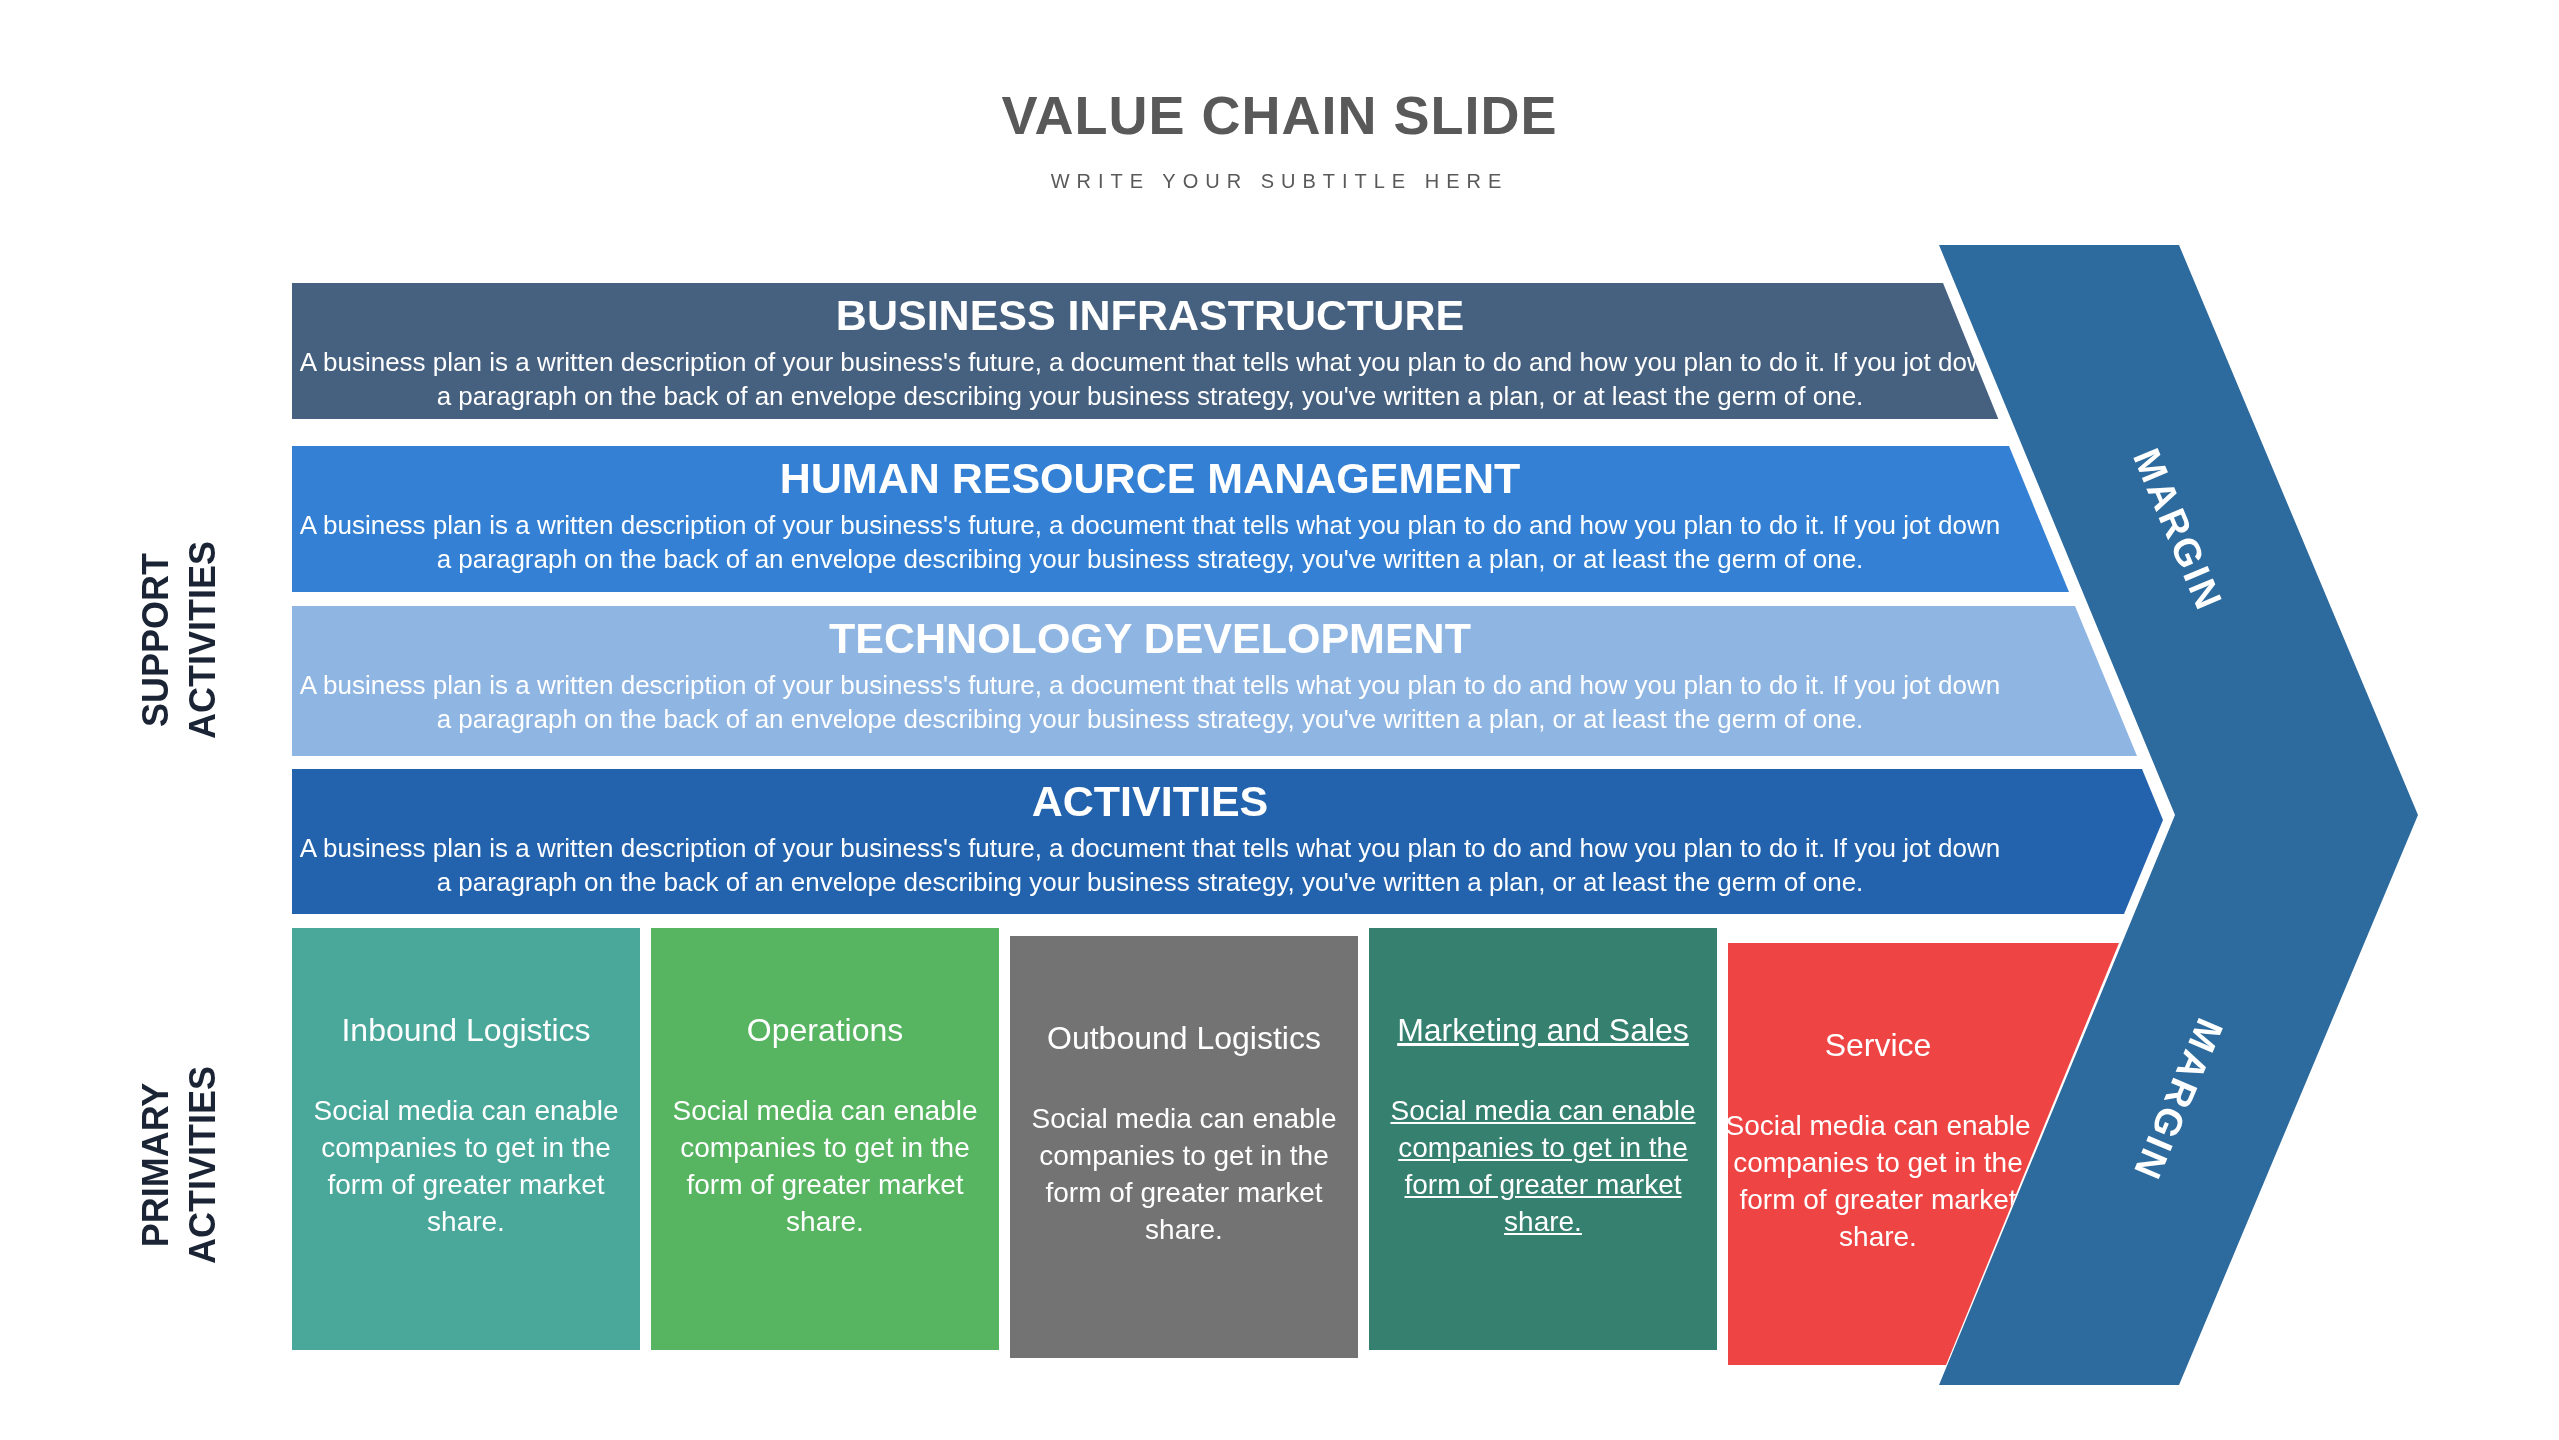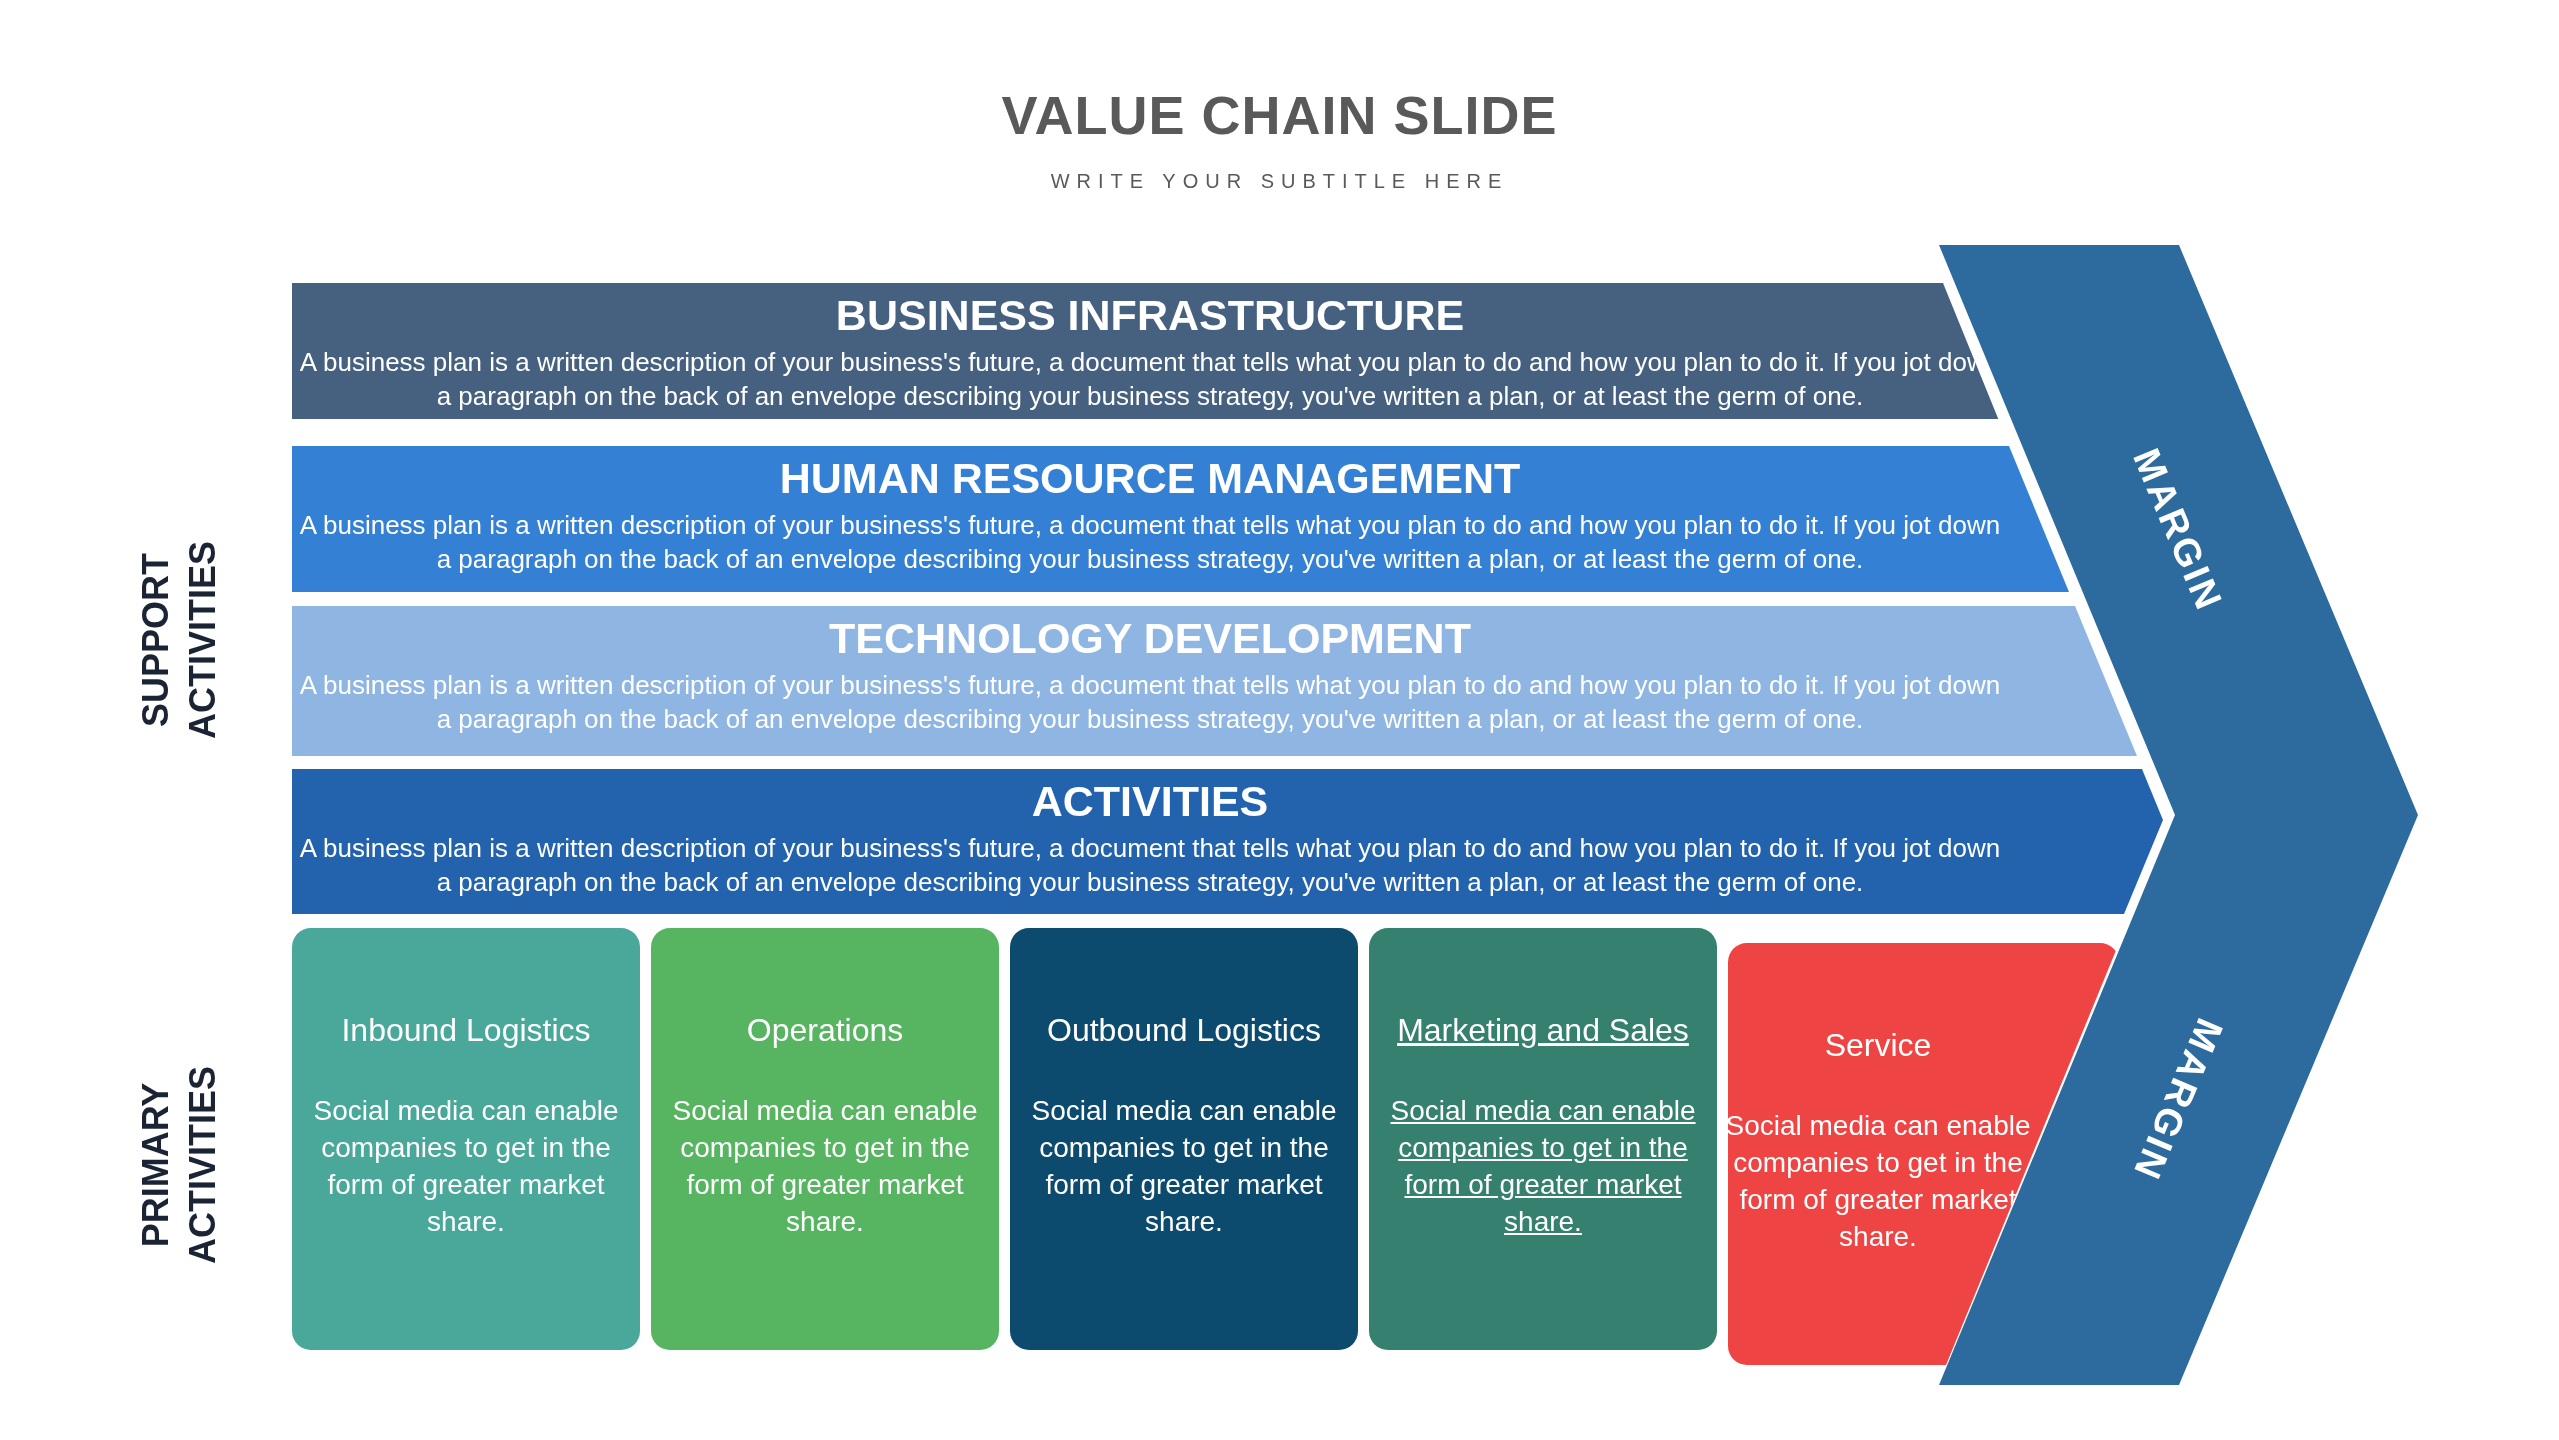--- a/index.html
+++ b/index.html
@@ -24,21 +24,21 @@
   .bar { position:absolute; left:292px; color:#ffffff; }
   .bar-text { position:absolute; left:0; top:0; width:1716px; text-align:center; }
   .bar-title { font-size:43px; font-weight:bold; line-height:1.3; margin-top:5px; }
   .bar-body  { font-size:26px; line-height:1.33; margin-top:1px; }
   #bar-0 { top:283px; width:1712px; height:136px; clip-path:polygon(0 0,1651px 0,1712px 150px,0 150px); }
   #bar-1 { top:446px; width:1777px; height:146px; clip-path:polygon(0 0,1717px 0,1777px 146px,0 146px);padding-left:8px; }
   #bar-2 { top:606px; width:1845px; height:150px; clip-path:polygon(0 0,1783px 0,1845px 150px,0 150px); }
   #bar-3 { top:769px; width:1871px; height:145px; clip-path:polygon(0 0,1850px 0,1871px 51px,1832px 145px,0 145px); }
 
   
-  .pcol { position:absolute; top:928px; height:422px; color:#ffffff;border-radius:19px; }
+  .pcol { position:absolute; top:928px; height:422px; color:#ffffff; }
   #pcol-0 { left:292px;  width:348px; }
   #pcol-1 { left:651px;  width:348px; }
   #pcol-2 { left:1010px; width:348px; }
   #pcol-3 { left:1369px; width:348px; }
   #pcol-4 { left:1728px; width:391px; clip-path:polygon(0 0,391px 0,218px 422px,0 422px); }
   .pcol-title { margin-top:84px; font-size:32px; text-align:center; }
   .pcol-body  { margin:44px auto 0 auto; width:330px; font-size:28px; line-height:1.32; text-align:center; }
   #pcol-4 .pcol-title { width:306px; margin-left:-3px; }
   #pcol-4 .pcol-body  { width:306px; margin-left:-3px; }
 
@@ -104,21 +104,21 @@
   </div>
 
   <div class="pcol" id="pcol-0" style="background-color: rgb(74, 168, 155);">
     <div class="pcol-title">Inbound Logistics</div>
     <div class="pcol-body">Social media can enable companies to get in the form of greater market share.</div>
   </div>
   <div class="pcol" id="pcol-1" style="background-color: rgb(87, 180, 97);">
     <div class="pcol-title">Operations</div>
     <div class="pcol-body">Social media can enable companies to get in the form of greater market share.</div>
   </div>
-  <div class="pcol" id="pcol-2" style="background-color: #0c4a6e;">
+  <div class="pcol" id="pcol-2" style="background-color: #737373; margin-top: 8px;">
     <div class="pcol-title">Outbound Logistics</div>
     <div class="pcol-body">Social media can enable companies to get in the form of greater market share.</div>
   </div>
   <div class="pcol" id="pcol-3" style="background-color: rgb(53, 128, 111); text-decoration: underline;">
     <div class="pcol-title">Marketing and Sales</div>
     <div class="pcol-body">Social media can enable companies to get in the form of greater market share.</div>
   </div>
   <div class="pcol" id="pcol-4" style="background-color: #ef4444; margin-top: 15px;">
     <div class="pcol-title">Service</div>
     <div class="pcol-body">Social media can enable companies to get in the form of greater market share.</div>

